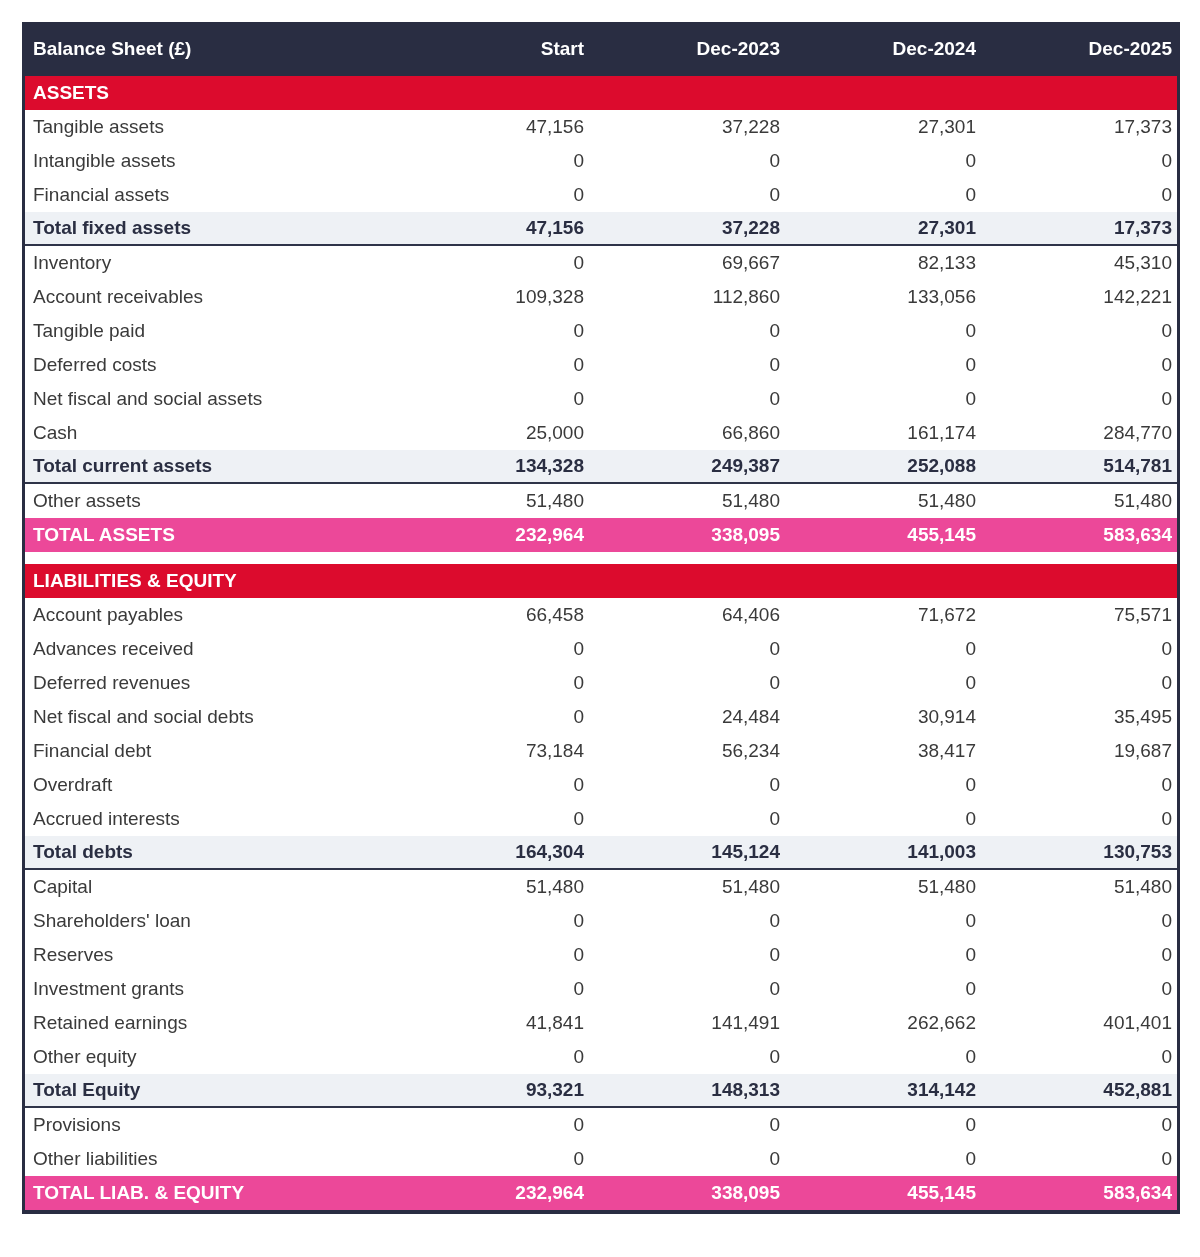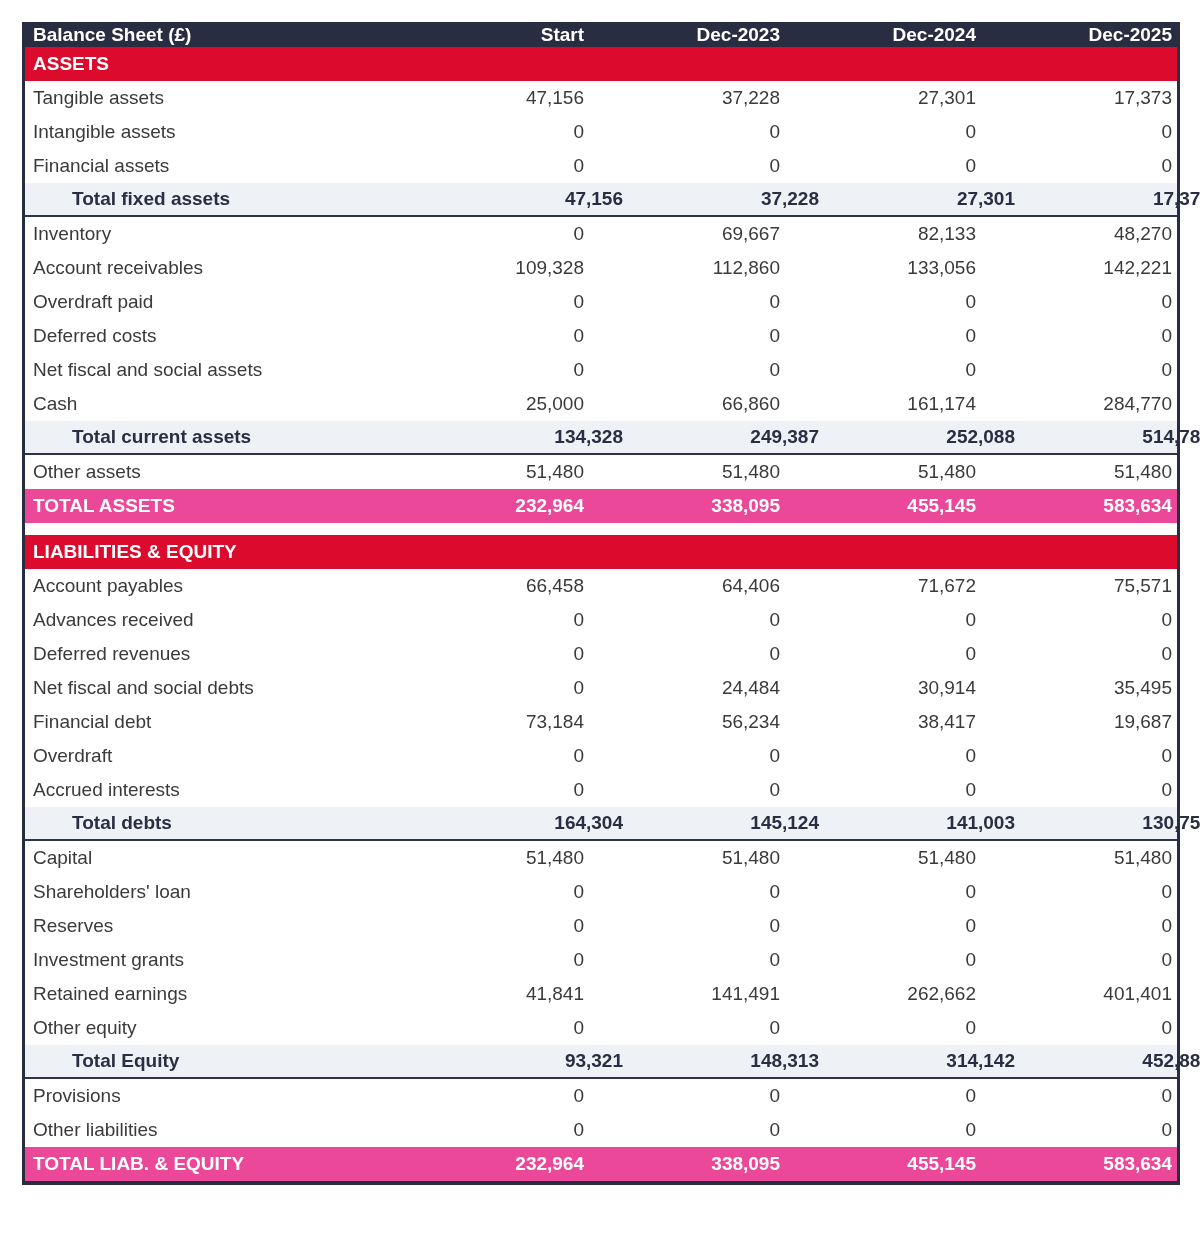--- a/index.html
+++ b/index.html
@@ -17,33 +17,32 @@
     border-bottom: 4px solid #292d42;
     background: #ffffff;
   }
   .tr {
     display: flex;
     align-items: center;
     height: 34px;
     background: #ffffff;
   }
   .tr.header-row {
-    height: 25px;
+    height: 54px;
     background: #292d42;
   }
   .tr.section-row {
     background: #dc0b2d;
   }
   .tr.grand-row {
     background: #ec4899;
   }
   .tr.subtotal-row {
     background: #eef1f5;
     border-bottom: 2px solid #2f3449;
-    padding-left: 39px;
   }
   .tr.gap-row {
     height: 12px;
     background: #ffffff;
   }
   .td {
     font-size: 19px;
     color: #3a3a3a;
     white-space: nowrap;
     overflow: hidden;
@@ -117,31 +116,31 @@
         <div class="td num">47,156</div>
         <div class="td num">37,228</div>
         <div class="td num">27,301</div>
         <div class="td num">17,373</div>
       </div>
       <div class="tr normal-row">
         <div class="td label">Inventory</div>
         <div class="td num">0</div>
         <div class="td num">69,667</div>
         <div class="td num">82,133</div>
-        <div class="td num">48,270</div>
+        <div class="td num">45,310</div>
       </div>
       <div class="tr normal-row">
         <div class="td label">Account receivables</div>
         <div class="td num">109,328</div>
         <div class="td num">112,860</div>
         <div class="td num">133,056</div>
         <div class="td num">142,221</div>
       </div>
       <div class="tr normal-row">
-        <div class="td label">Overdraft paid</div>
+        <div class="td label">Tangible paid</div>
         <div class="td num">0</div>
         <div class="td num">0</div>
         <div class="td num">0</div>
         <div class="td num">0</div>
       </div>
       <div class="tr normal-row">
         <div class="td label">Deferred costs</div>
         <div class="td num">0</div>
         <div class="td num">0</div>
         <div class="td num">0</div>

